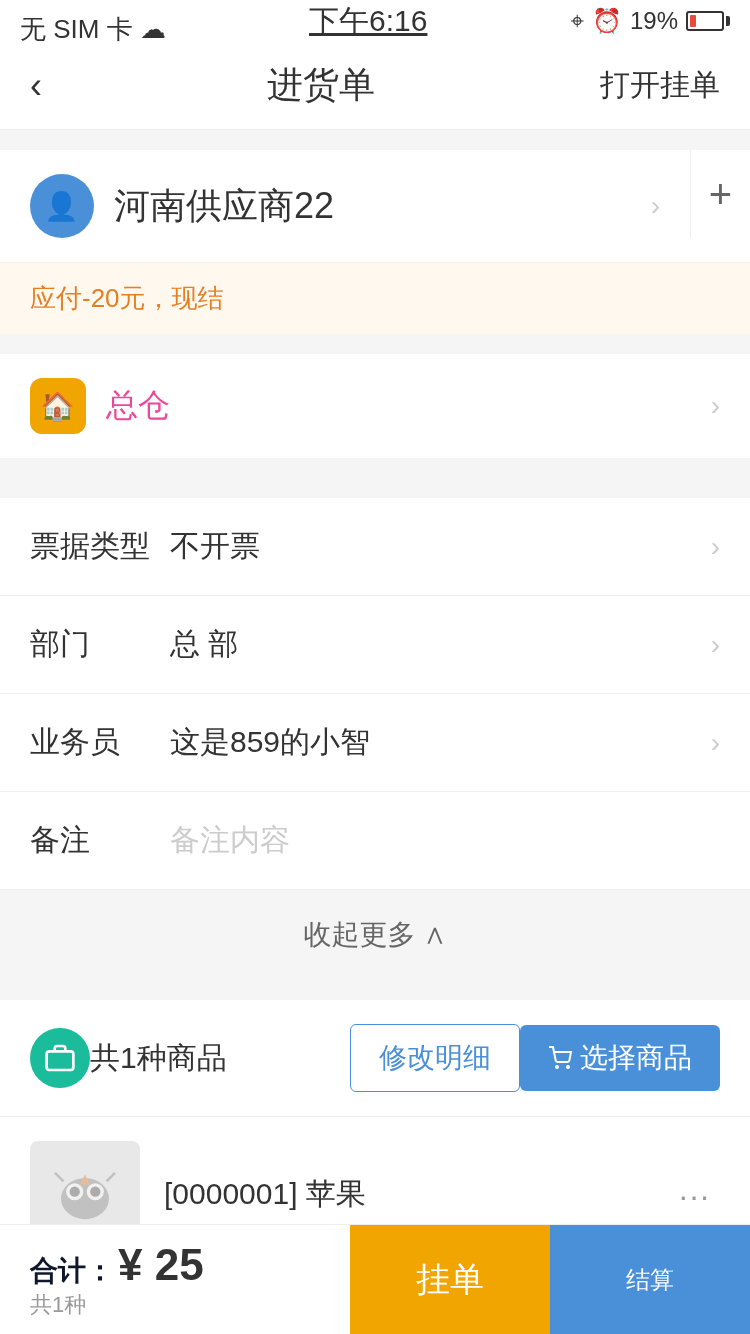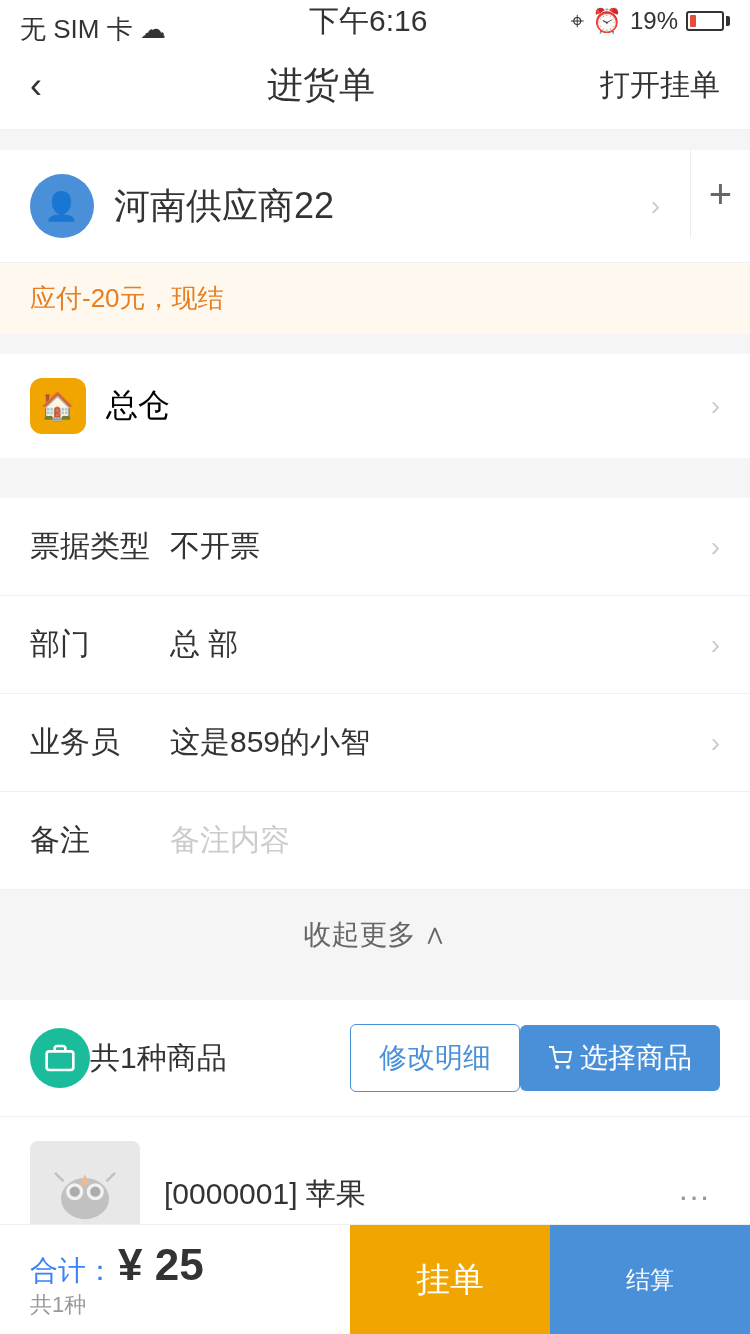--- a/index.html
+++ b/index.html
@@ -27,20 +27,21 @@
       align-items: center;
       gap: 8px;
       font-size: 26px;
       color: #333;
       margin-top: 16px;
     }
     .status-center {
       font-size: 30px;
       font-weight: 500;
       color: #333;
+      text-decoration: underline;
     }
     .status-right {
       display: flex;
       align-items: center;
       gap: 8px;
       font-size: 24px;
       color: #333;
     }
     .battery-bar {
       display: inline-flex;
@@ -175,21 +176,21 @@
       align-items: center;
       justify-content: center;
       color: #fff;
       font-size: 28px;
       margin-right: 20px;
       flex-shrink: 0;
     }
     .warehouse-name {
       flex: 1;
       font-size: 32px;
-      color: #000000;
+      color: #ec4899;
     }
 
     
     .form-section {
       background: #fff;
       margin-top: 20px;
     }
     .form-row {
       display: flex;
       align-items: center;
@@ -334,21 +335,22 @@
     }
     .footer-total {
       flex: 1;
       display: flex;
       flex-direction: column;
       justify-content: center;
       padding: 0 30px;
     }
     .footer-total-label {
       font-size: 28px;
-      color: #3b82f6;
+      color: #0f172a;
+      font-weight: bold;
     }
     .footer-total-amount {
       font-size: 44px;
       font-weight: 600;
       color: #333;
     }
     .footer-total-sub {
       font-size: 22px;
       color: #999;
     }

